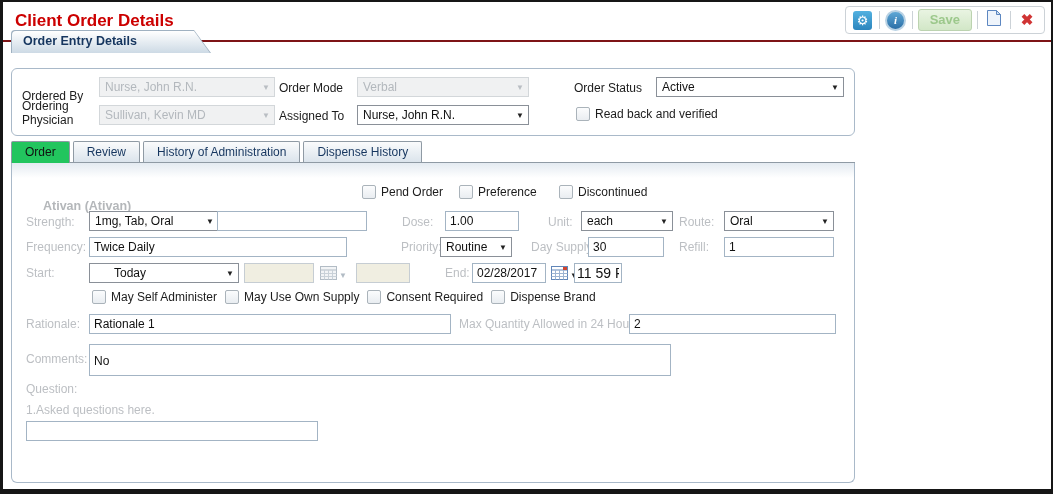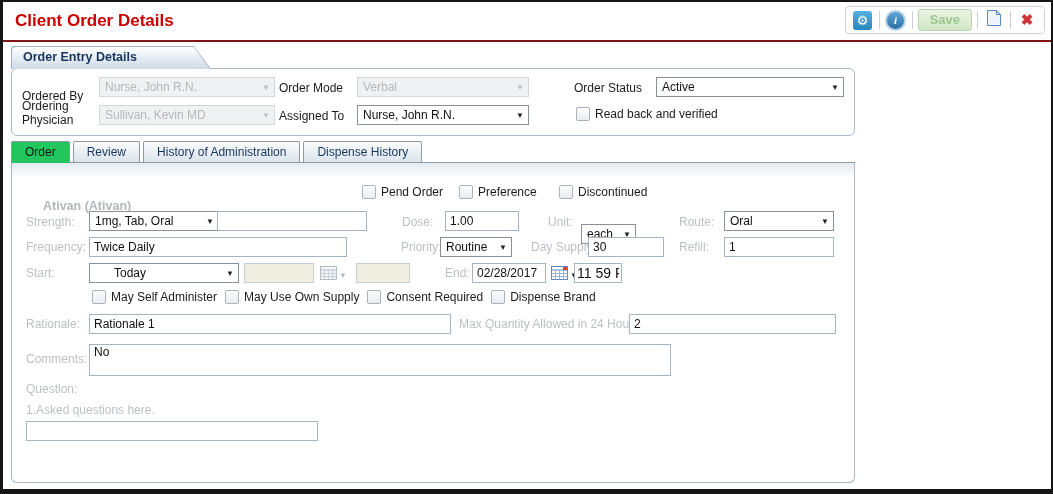--- a/index.html
+++ b/index.html
@@ -19,41 +19,41 @@
           color:#fff; font-size:13px; line-height:19px; text-align:center; }
   .info { width:17px; height:17px; border-radius:50%; background:linear-gradient(#5fa8d6,#2b6ea6);
           color:#fff; font-size:11px; font-weight:bold; font-family:"Liberation Serif",serif; font-style:italic;
           line-height:17px; text-align:center; border:2px solid #b9d2e4; }
   .savebtn { height:22px; padding:0 11px; border:1px solid #bcd3b0; border-radius:3px;
              background:linear-gradient(#e9f4e2,#d2e7c7); color:#9cc88b; font-weight:bold; font-size:13px;
              line-height:20px; box-sizing:border-box; }
   .closex { color:#d03434; font-size:15px; font-weight:bold; }
 
   
-  .oed-tab { position:absolute; left:8px; top:44px; width:200px; height:37px; z-index:3; }
+  .oed-tab { position:absolute; left:8px; top:28px; width:200px; height:37px; z-index:3; }
   .oed-tab .shape-outer { position:absolute; left:0; top:0; width:200px; height:23px; background:#9fb1c1;
               clip-path:polygon(0 0,183px 0,200px 23px,0 23px); border-top-left-radius:4px; }
   .oed-tab .shape-inner { position:absolute; left:1px; top:1px; width:198px; height:22px;
               background:linear-gradient(#ffffff,#cddae5);
               clip-path:polygon(0 0,182px 0,198px 22px,0 22px); border-top-left-radius:4px; }
   .oed-tab .lbl { position:absolute; left:12px; top:4px; font-size:12.5px; font-weight:bold; color:#16365f; }
   .oed-panel { position:absolute; left:8px; top:66px; width:844px; height:68px; box-sizing:border-box;
                border:1px solid #a9b9c9; border-radius:6px; background:#fff; z-index:2; }
 
   
   .flabel { position:absolute; font-size:12px; color:#1c1c1c; }
   .glabel { position:absolute; font-size:12px; color:#bcbfc3; }
   .sel { position:absolute; box-sizing:border-box; height:20px; border:1px solid #8a9098; background:#fff;
          display:flex; align-items:center; justify-content:space-between; padding:0 4px 0 5px;
          font-size:12px; color:#111; cursor:default; }
   .sel .arr { font-size:8px; color:#222; margin-left:4px; flex:none; }
   .sel.disabled { background:#f0f1f2; border-color:#d3d7da; color:#b3b8bd; }
   .sel.disabled .arr { color:#b9bec3; }
   .tin { position:absolute; box-sizing:border-box; height:20px; border:1px solid #a3b4c4; background:#fff;
-         font-size:12px; color:#111; padding:0 4px; font-family:inherit; outline:none; }
+         font-size:12px; color:#111; padding:9px 4px; font-family:inherit; outline:none; }
   .tin.beige { background:#f0eee1; border-color:#c6cdd3; }
   .cb { width:12px; height:12px; border:1px solid #aab3ba; border-radius:2px; flex:none;
         background:linear-gradient(#fbfcfd,#e9edf1); display:inline-block; }
   .cbrow { display:flex; align-items:center; gap:5px; font-size:12px; color:#1c1c1c; }
   .calwrap { position:absolute; display:flex; align-items:center; gap:2px; }
   .calarr { font-size:8px; color:#222; }
   .calarr.grey { color:#b2bcc5; }
 
   
   .tabstrip { position:absolute; left:8px; top:139px; width:844px; height:22px; display:flex; gap:3px;
@@ -168,21 +168,21 @@
 
     <div class="glabel" style="left:14px; top:53px;">Strength:</div>
     <div class="sel" style="left:77px; top:49px; width:130px;">
       <span>1mg, Tab, Oral</span>
         <span class="arr">▼</span>
     </div>
     <input class="tin" style="left: 205px; top: 49px; width: 150px;" value="">
     <div class="glabel" style="left:390px; top:53px;">Dose:</div>
     <input class="tin" style="left: 433px; top: 49px; width: 74px;" value="1.00">
     <div class="glabel" style="left:536px; top:53px;">Unit:</div>
-    <div class="sel" style="left:569px; top:62px; width:55px;">
+    <div class="sel" style="left:569px; top:49px; width:92px;">
       <span>each</span>
         <span class="arr">▼</span>
     </div>
     <div class="glabel" style="left:667px; top:53px;">Route:</div>
     <div class="sel" style="left:712px; top:49px; width:110px;">
       <span>Oral</span>
         <span class="arr">▼</span>
     </div>
 
     <div class="glabel" style="left:14px; top:78px;">Frequency:</div>

